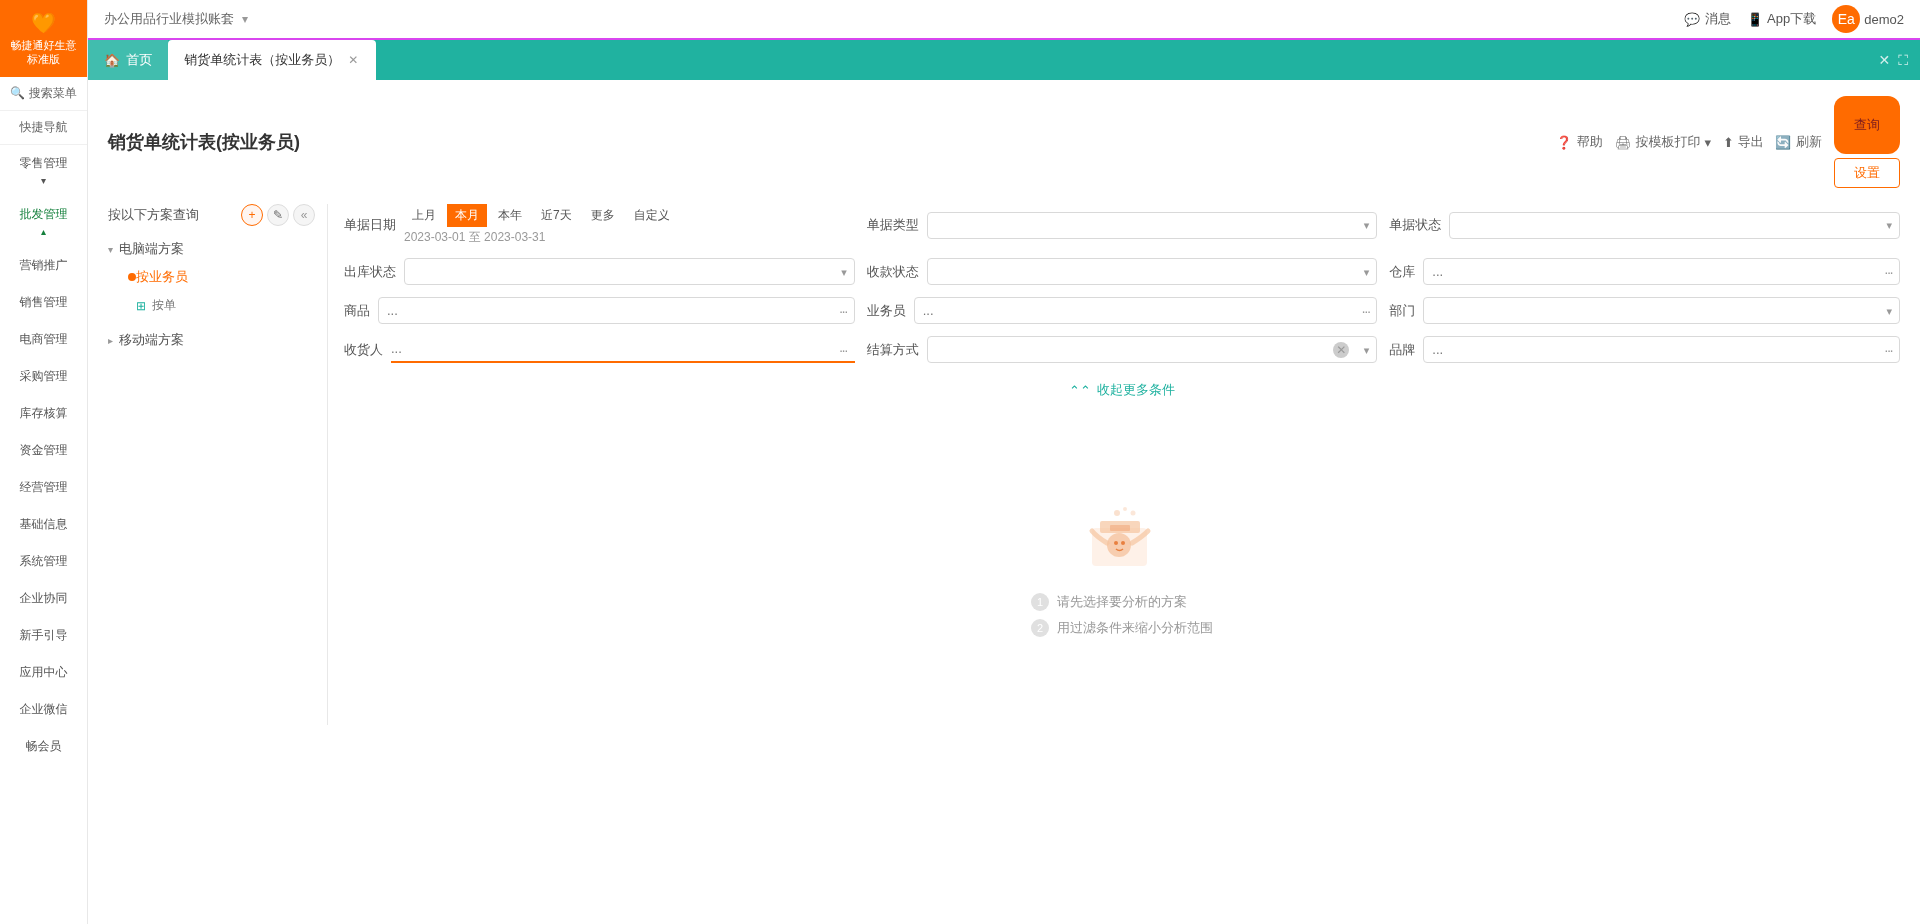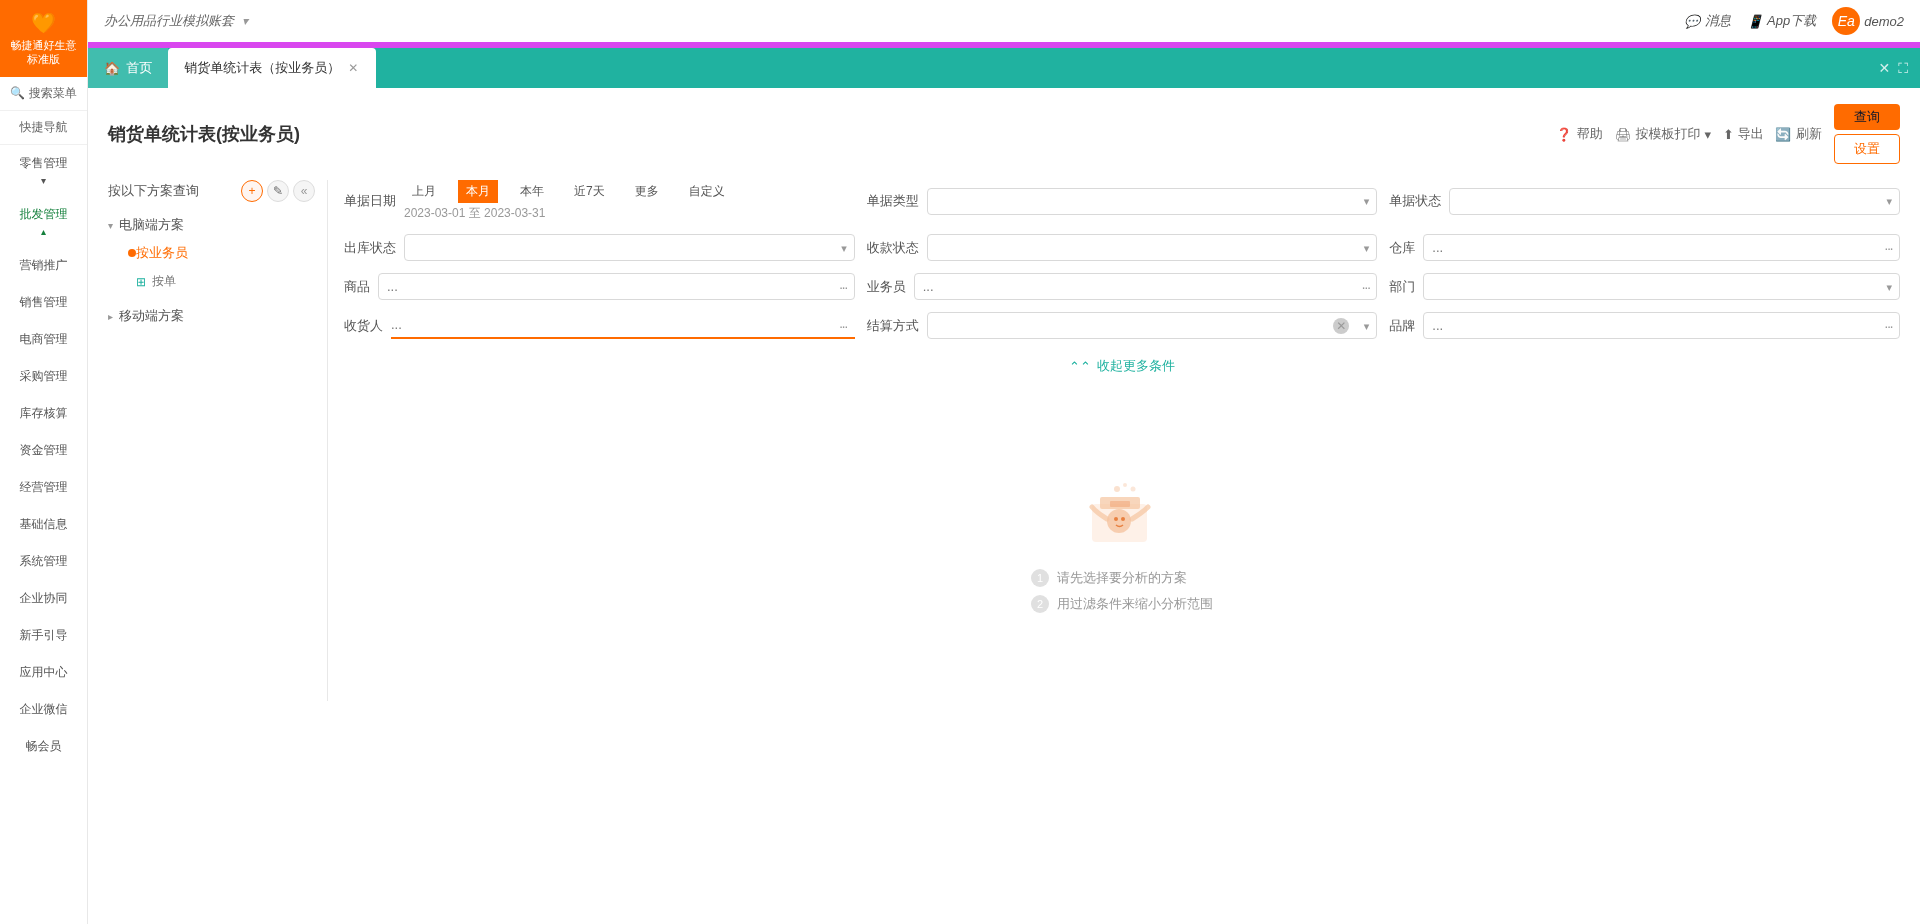--- a/index.html
+++ b/index.html
@@ -12,21 +12,21 @@
     .sidebar-search { width: 100%; padding: 8px 6px; text-align: center; font-size: 12px; color: #666; cursor: pointer; border-bottom: 1px solid #f0f0f0; }
     .sidebar-nav-label { width: 100%; padding: 8px 6px; text-align: center; font-size: 12px; color: #666; cursor: pointer; border-bottom: 1px solid #f0f0f0; }
     .sidebar-menu-item { width: 100%; padding: 10px 4px; text-align: center; font-size: 12px; color: #555; cursor: pointer; display: flex; flex-direction: column; align-items: center; gap: 3px; }
     .sidebar-menu-item.active { color: #ff6b00; }
     .sidebar-menu-item .menu-arrow { font-size: 10px; }
 
     
     .main { flex: 1; display: flex; flex-direction: column; overflow: hidden; }
 
     
-    .topbar { height: 48px; background: #fff; border-bottom: 6px solid #d946ef; display: flex; align-items: center; padding: 0 16px; justify-content: space-between; font-style: italic; }
+    .topbar { height: 40px; background: #fff; border-bottom: 2px solid #d946ef; display: flex; align-items: center; padding: 0 16px; justify-content: space-between; }
     .topbar-left { display: flex; align-items: center; gap: 8px; font-size: 13px; color: #666; }
     .topbar-dropdown { font-size: 12px; color: #999; cursor: pointer; }
     .topbar-right { display: flex; align-items: center; gap: 16px; font-size: 13px; color: #555; }
     .topbar-right-item { display: flex; align-items: center; gap: 4px; cursor: pointer; }
     .avatar { width: 28px; height: 28px; border-radius: 50%; background: #ff6b00; color: #fff; display: flex; align-items: center; justify-content: center; font-size: 14px; }
 
     
     .tabbar { height: 40px; background: #20b2a0; display: flex; align-items: center; padding: 0 0 0 0; }
     .tab { display: flex; align-items: center; gap: 6px; padding: 0 16px; height: 100%; font-size: 13px; cursor: pointer; color: rgba(255,255,255,0.8); }
     .tab.home { background: rgba(255,255,255,0.15); color: #fff; }
@@ -37,21 +37,21 @@
 
     
     .content { flex: 1; overflow: auto; background: #f0f2f5; }
     .page { background: #fff; margin: 0; padding: 16px 20px; min-height: 100%; }
 
     
     .page-header { display: flex; align-items: center; justify-content: space-between; margin-bottom: 16px; }
     .page-title { font-size: 18px; font-weight: 600; color: #333; }
     .page-actions { display: flex; align-items: center; gap: 12px; font-size: 13px; color: #666; }
     .page-action { display: flex; align-items: center; gap: 4px; cursor: pointer; }
-    .btn-query { background: #ff6b00; color: #0f172a; border: none; padding: 4px 20px; border-radius: 4px; cursor: pointer; font-size: 13px; }
+    .btn-query { background: #ff6b00; color: #7f1d1d; border: none; padding: 20px 20px; border-radius: 12px; cursor: pointer; font-size: 13px; }
     .btn-settings { background: #fff; color: #ff6b00; border: 1px solid #ff6b00; padding: 5px 16px; border-radius: 4px; cursor: pointer; font-size: 13px; }
 
     
     .two-panel { display: flex; gap: 0; }
     .left-panel { width: 220px; flex-shrink: 0; border-right: 1px solid #e8e8e8; padding-right: 12px; }
     .right-panel { flex: 1; padding-left: 16px; }
 
     
     .scheme-header { display: flex; align-items: center; gap: 6px; font-size: 13px; color: #555; margin-bottom: 10px; }
     .scheme-header-actions { display: flex; gap: 4px; margin-left: auto; }
@@ -72,21 +72,21 @@
     .filter-item { display: flex; align-items: center; gap: 8px; }
     .filter-label { font-size: 13px; color: #555; white-space: nowrap; flex-shrink: 0; }
     .filter-control { flex: 1; position: relative; }
     .filter-input { width: 100%; border: 1px solid #d9d9d9; border-radius: 4px; padding: 5px 28px 5px 8px; font-size: 13px; color: #333; background: #fff; outline: none; cursor: pointer; }
     .filter-input.orange-underline { border: none; border-bottom: 2px solid #ff6b00; border-radius: 0; padding: 5px 28px 5px 0; }
     .filter-input-arrow { position: absolute; right: 8px; top: 50%; transform: translateY(-50%); color: #999; font-size: 11px; pointer-events: none; }
     .filter-input-dots { position: absolute; right: 8px; top: 50%; transform: translateY(-50%); color: #999; font-size: 14px; pointer-events: none; letter-spacing: -2px; }
     .filter-input-x { position: absolute; right: 28px; top: 50%; transform: translateY(-50%); color: #999; font-size: 12px; cursor: pointer; width: 16px; height: 16px; background: #ccc; border-radius: 50%; display: flex; align-items: center; justify-content: center; }
 
     
-    .date-tabs { display: flex; gap: 14px; text-align: center; }
+    .date-tabs { display: flex; gap: 3px; text-align: center; }
     .date-tab { padding: 3px 8px; font-size: 12px; color: #555; cursor: pointer; border-radius: 3px; }
     .date-tab.active { background: #ff6b00; color: #fff; border-radius: 0; }
     .date-range { font-size: 12px; color: #999; margin-top: 2px; }
 
     
     .collapse-btn { display: flex; align-items: center; justify-content: center; gap: 6px; padding: 6px 0; color: #20b2a0; font-size: 13px; cursor: pointer; margin: 8px 0; }
 
     
     .empty-state { display: flex; flex-direction: column; align-items: center; justify-content: center; padding: 80px 20px; color: #999; }
     .empty-icon { width: 100px; height: 80px; position: relative; margin-bottom: 20px; }

